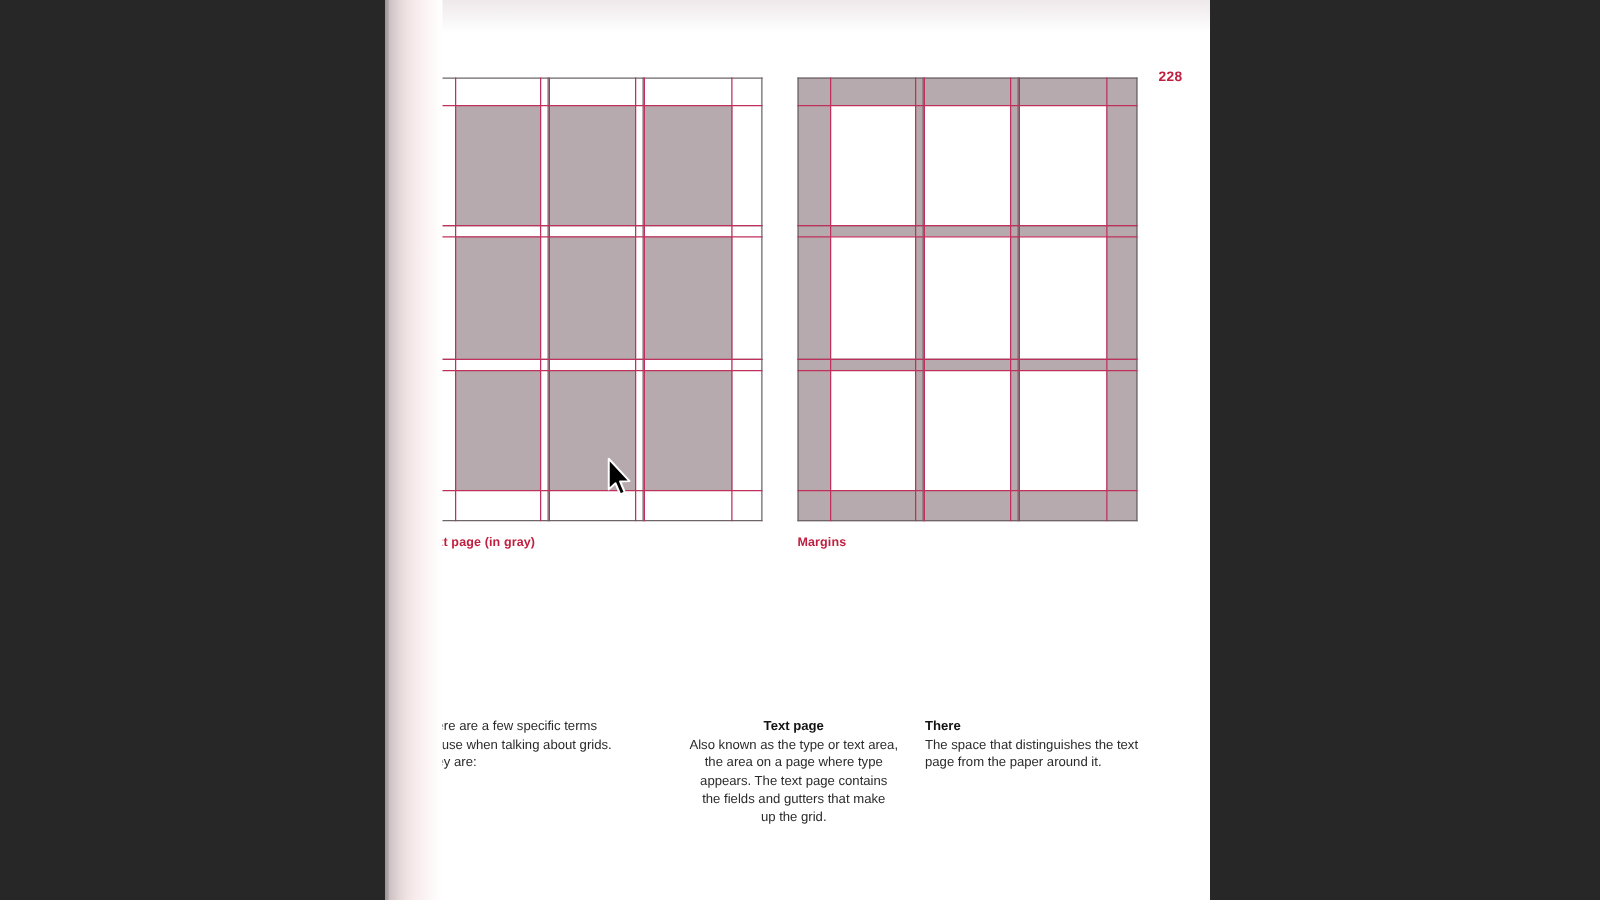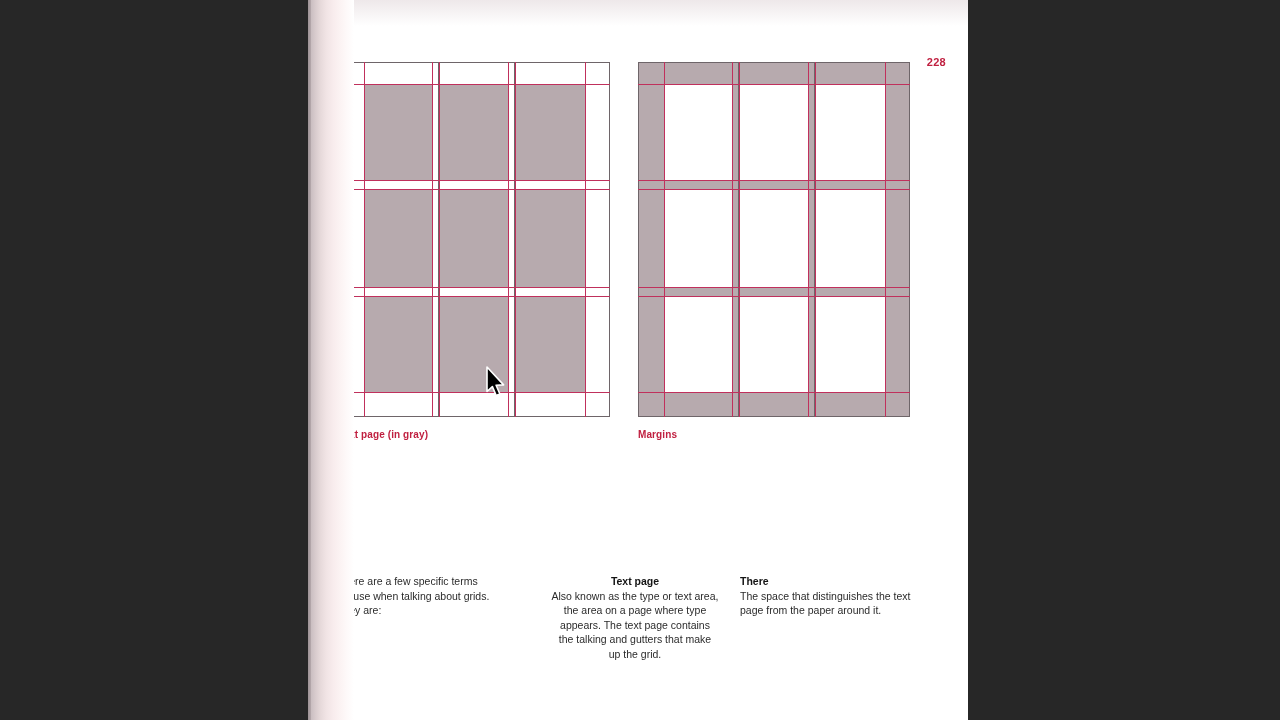--- a/index.html
+++ b/index.html
@@ -166,21 +166,21 @@
         <p>There are a few specific terms
 we use when talking about grids.
 They are:</p>
       </div>
 
       <div class="col" id="col-text">
         <span class="hd">Text page</span>
         <p>Also known as the type or text area,
 the area on a page where type
 appears. The text page contains
-the talking and gutters that make
+the fields and gutters that make
 up the grid.</p>
       </div>
 
       <div class="col" id="col-margin">
         <span class="hd">There</span>
         <p>The space that distinguishes the text
 page from the paper around it.</p>
       </div>
     </div>
 

